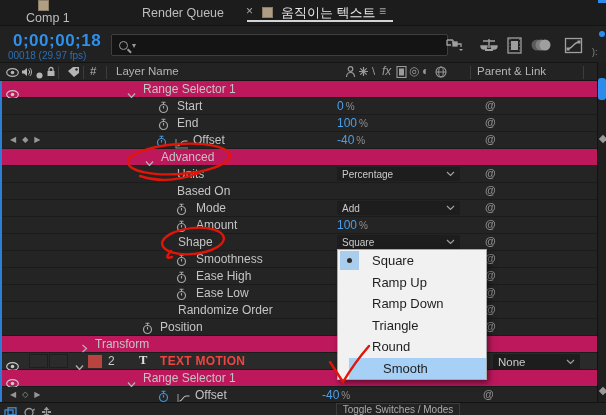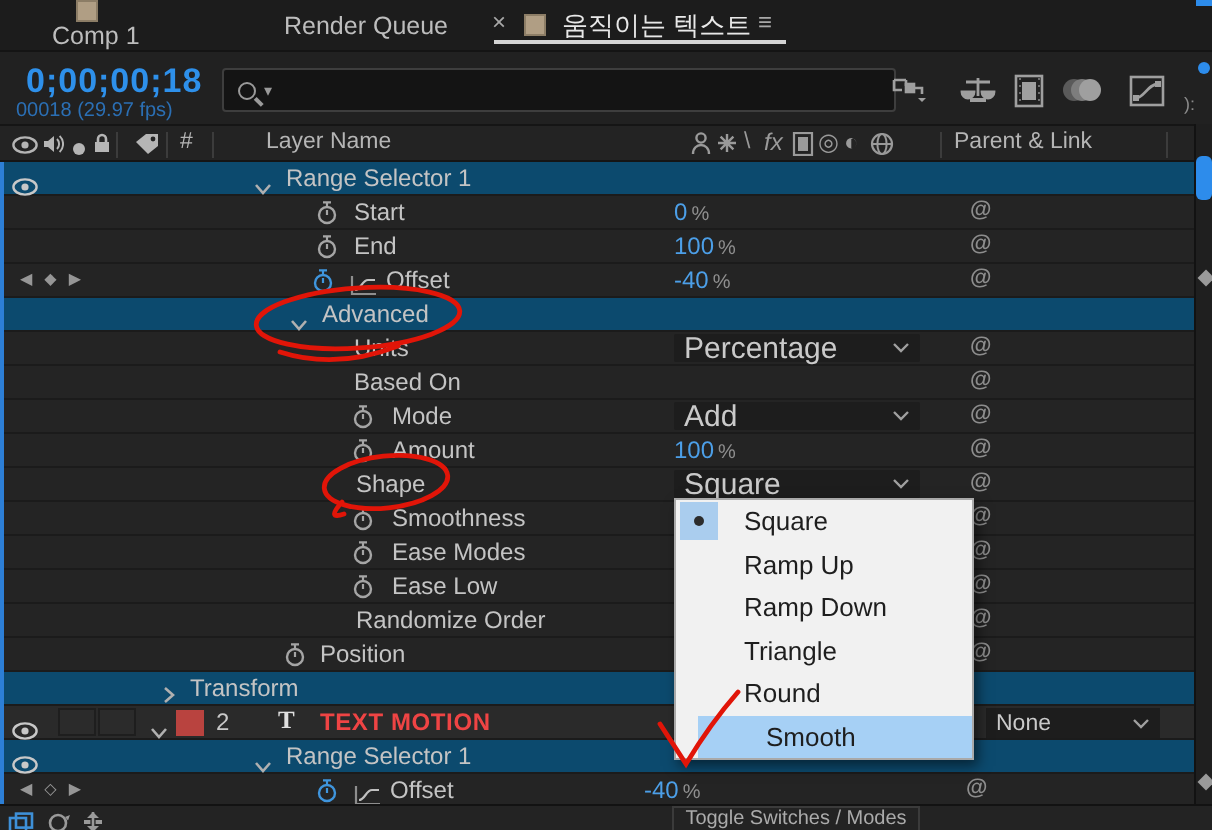--- a/index.html
+++ b/index.html
@@ -27,26 +27,26 @@
   .scaret { color:#9a9a9a; font-size:8px; margin-left:4px; }
   .tbicon { position:absolute; top:11px; color:#9f9f9f; }
   
   .colhead { position:absolute; left:0; top:62px; width:606px; height:19px; background:#232323; border-top:1px solid #151515; border-bottom:1px solid #151515; font-size:11.5px; color:#b5b5b5; }
   .colhead .sep { position:absolute; top:3px; width:1px; height:13px; background:#3c3c3c; }
   .chlbl { position:absolute; top:2px; white-space:nowrap; }
   .chic { position:absolute; top:3px; color:#9a9a9a; font-size:10px; }
   
   .rows { position:absolute; left:0; top:81px; width:597px; }
   .row { position:relative; height:17px; background:#242424; border-bottom:1px solid #1b1b1b; }
-  .row.grp { background:#0c4a6e; }
+  .row.grp { background:#be185d; }
   .lbl { position:absolute; top:1px; font-size:12px; color:#c4c4c4; white-space:nowrap; }
   .val { position:absolute; left:337px; top:1px; font-size:12px; color:#4c9fe8; white-space:nowrap; }
   .unit { font-size:10px; color:#8f8f8f; margin-left:2px; }
   .dd { position:absolute; left:337px; top:1px; width:123px; height:14px; background:#1d1d1d; border-radius:1px; display:flex; align-items:center; padding:0 5px; }
-  .dd .dtxt { font-size:15px; color:#cacaca; flex:1; white-space:nowrap; }
+  .dd .dtxt { font-size:10px; color:#cacaca; flex:1; white-space:nowrap; }
   .pw { position:absolute; left:485px; top:1px; color:#8d8d8d; font-size:11px; font-weight:bold; }
   .eye { position:absolute; left:6px; top:4px; }
   .tw { position:absolute; top:4px; }
   .sw { position:absolute; top:2px; color:#a5a5a5; }
   .sw.blue { color:#3f95dd; }
   .kn { position:absolute; top:3px; font-size:8px; color:#969696; letter-spacing:6px; }
   .graphic { position:absolute; top:3px; }
   .layername { font-weight:bold; color:#ef4444; font-size:12px; letter-spacing:0.3px; }
   .swatch { position:absolute; left:88px; top:2px; width:14px; height:13px; background:#b9433f; }
   .cellbox { position:absolute; top:1px; width:19px; height:14px; background:#2b2b2b; border:1px solid #1e1e1e; }
@@ -172,21 +172,21 @@
     <span class="sep" style="left:58px;"></span>
     <span class="chic" style="left:67px; top:3px;">
       <svg width="13" height="12" viewBox="0 0 13 12">
           <path d="M1 5l5-4h6v6l-5 4z" fill="#b5b5b5"></path>
           <circle cx="9.5" cy="3.5" r="1.2" fill="#232323"></circle>
         </svg>
     </span>
     <span class="sep" style="left:83px;"></span>
     <span class="chlbl" style="left:90px;">#</span>
     <span class="sep" style="left:106px;"></span>
-    <span class="chlbl" style="left:133px;">Layer Name</span>
+    <span class="chlbl" style="left:116px;">Layer Name</span>
     <span class="chic" style="left:345px; top:3px;">
       <svg width="11" height="12" viewBox="0 0 11 12">
           <circle cx="5.5" cy="3" r="2.3" fill="none" stroke="#9a9a9a" stroke-width="1.2"></circle>
           <path d="M1.5 11c0-3 2-4.5 4-4.5s4 1.5 4 4.5" fill="none" stroke="#9a9a9a" stroke-width="1.2"></path>
         </svg>
     </span>
     <span class="chic" style="left:358px; top:3px;">
       <svg width="11" height="11" viewBox="0 0 11 11">
           <g stroke="#9a9a9a" stroke-width="1.2">
             <path d="M5.5 1v9M1 5.5h9M2.3 2.3l6.4 6.4M8.7 2.3L2.3 8.7"></path>
@@ -329,21 +329,21 @@
           </svg></span>
       <span class="lbl" style="left:196px;">Smoothness</span>
       <span class="pw">@</span>
     </div>
 
     <div class="row">
       <span class="sw" style="left:176px;"><svg width="11" height="13" viewBox="0 0 11 13">
             <circle cx="5.5" cy="7.5" r="4" fill="none" stroke="#a5a5a5" stroke-width="1.2"></circle>
             <path d="M3.5 1.2h4M5.5 1.2v2.2M5.5 7.5V5" stroke="#a5a5a5" stroke-width="1.1" fill="none"></path>
           </svg></span>
-      <span class="lbl" style="left:196px;">Ease Modes</span>
+      <span class="lbl" style="left:196px;">Ease High</span>
       <span class="pw">@</span>
     </div>
 
     <div class="row">
       <span class="sw" style="left:176px;"><svg width="11" height="13" viewBox="0 0 11 13">
             <circle cx="5.5" cy="7.5" r="4" fill="none" stroke="#a5a5a5" stroke-width="1.2"></circle>
             <path d="M3.5 1.2h4M5.5 1.2v2.2M5.5 7.5V5" stroke="#a5a5a5" stroke-width="1.1" fill="none"></path>
           </svg></span>
       <span class="lbl" style="left:196px;">Ease Low</span>
       <span class="pw">@</span>

